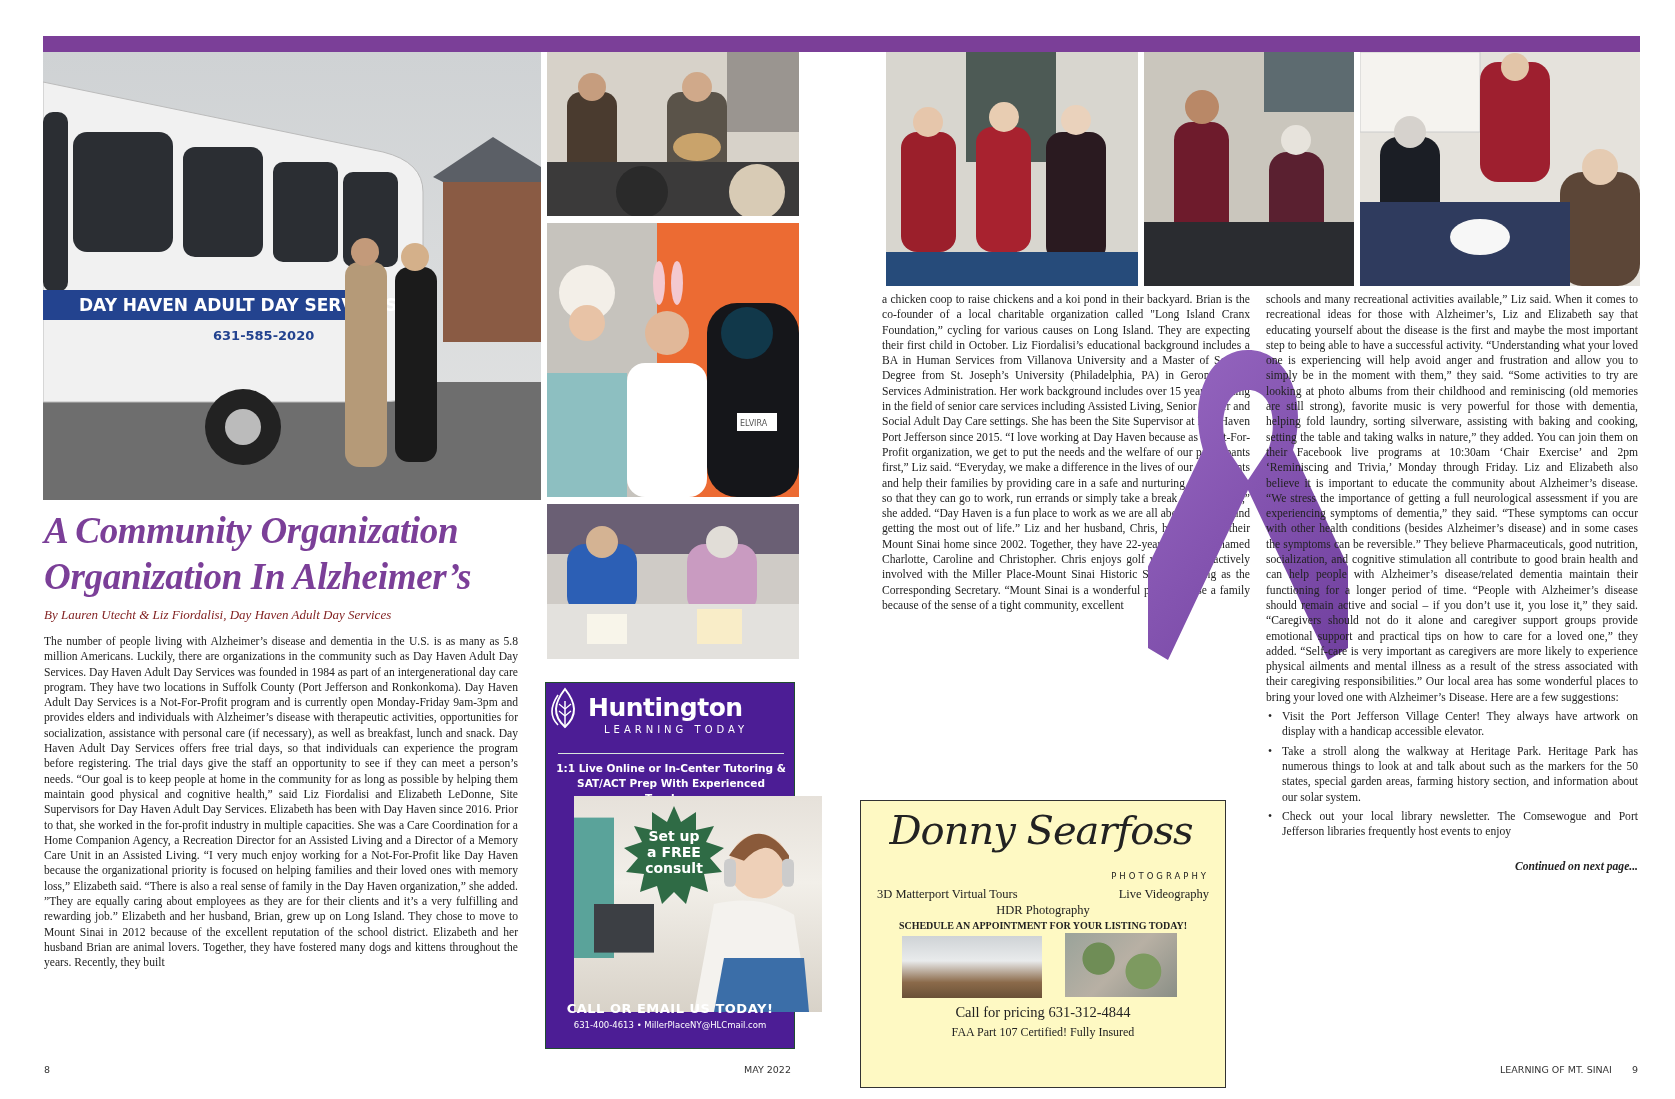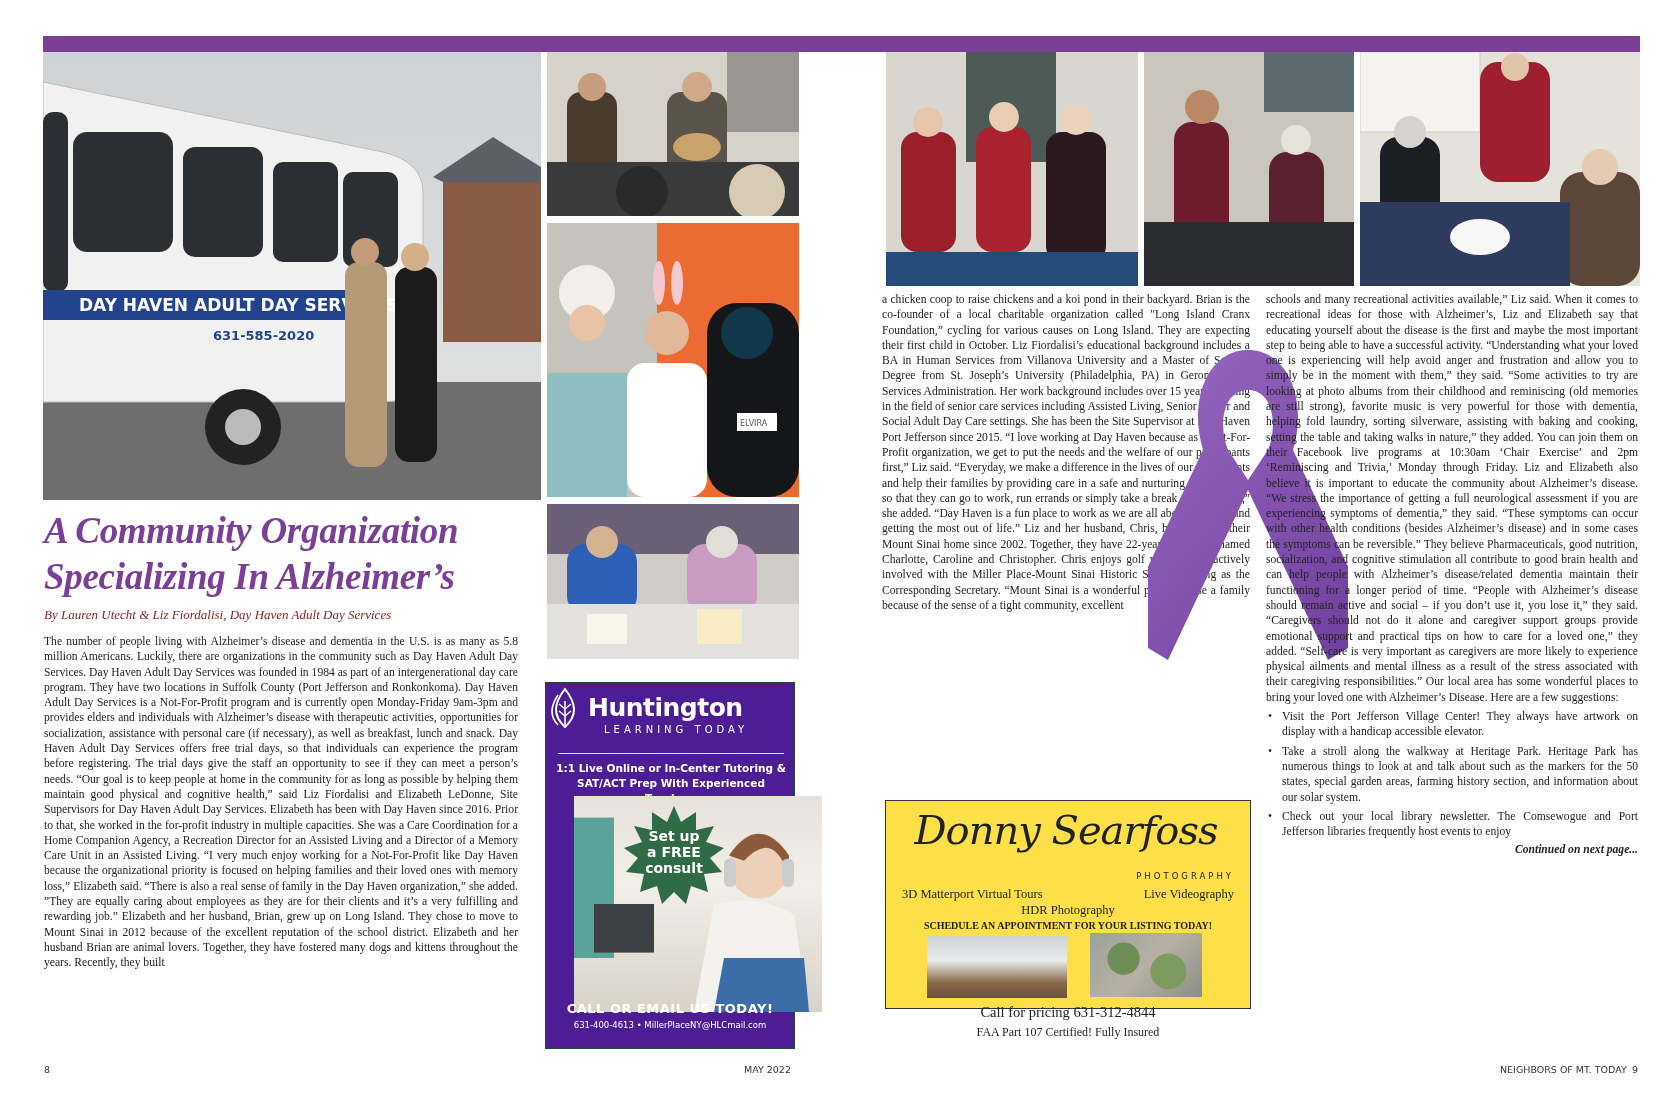--- a/index.html
+++ b/index.html
@@ -31,36 +31,36 @@
   .hlc-leaf { position: absolute; left: 2px; top: 4px; width: 34px; height: 44px; }
   .hlc-rule { position: absolute; left: 12px; top: 70px; width: 226px; height: 1px; background: #d9e6dc; }
   .hlc-tag { position: absolute; left: 4px; top: 78px; width: 242px; text-align: center; font-size: 10.5px; line-height: 15px; font-weight: bold; }
   .hlc-photo { position: absolute; left: 0; top: 113px; width: 248px; height: 216px; background: linear-gradient(180deg,#e6e1da 0%,#f2efe9 40%,#d8d2c8 100%); overflow: hidden; margin-left: 28px; }
   .hlc-burst { position: absolute; left: 50px; top: 10px; width: 100px; height: 100px; }
   .hlc-burst-text { position: absolute; left: 56px; top: 32px; width: 88px; text-align: center; font-size: 14px; line-height: 16px; font-weight: bold; color: #fff; }
   .hlc-cta { position: absolute; left: 0; top: 318px; width: 248px; text-align: center; font-size: 13px; font-weight: bold; letter-spacing: 0.5px; }
   .hlc-contact { position: absolute; left: 0; top: 337px; width: 248px; text-align: center; font-size: 8.5px; }
 
   
-  .dsp { left: 885px; top: 800px; width: 366px; height: 209px; background: #fde047; border: 1.5px solid #333; font-family: "Liberation Serif", serif; color: #222; text-align: center; }
+  .dsp { left: 860px; top: 800px; width: 366px; height: 288px; background: #fef9c3; border: 1.5px solid #333; font-family: "Liberation Serif", serif; color: #222; text-align: center; }
   .dsp-script { position: absolute; left: 10px; top: 6px; width: 340px; font-family: "DejaVu Serif", serif; font-style: italic; font-size: 40px; color: #222; letter-spacing: -1px; }
   .dsp-photog { position: absolute; right: 16px; top: 70px; font-family: "DejaVu Sans", sans-serif; font-size: 8.5px; letter-spacing: 3px; }
   .dsp-svc1 { position: absolute; left: 16px; top: 86px; font-size: 12.5px; }
   .dsp-svc2 { position: absolute; right: 16px; top: 86px; font-size: 12.5px; }
   .dsp-svc3 { position: absolute; left: 0; width: 100%; top: 102px; font-size: 12.5px; }
   .dsp-sched { position: absolute; left: 0; width: 100%; top: 119px; font-size: 10px; font-weight: bold; }
   .dsp-img1 { position: absolute; left: 41px; top: 135px; width: 140px; height: 62px; background: linear-gradient(180deg,#cfd3d6 0%,#e9ebec 40%,#8b6a4a 75%,#6a5137 100%); }
   .dsp-img2 { position: absolute; left: 204px; top: 132px; width: 112px; height: 64px; background: radial-gradient(circle at 30% 40%,#6f8d56 0 18%,transparent 19%), radial-gradient(circle at 70% 60%,#7d9a60 0 20%,transparent 21%), linear-gradient(135deg,#9aa39a,#b8b0a4 50%,#8a8f86); }
   .dsp-call { position: absolute; left: 0; width: 100%; top: 203px; font-size: 14.5px; }
   .dsp-faa { position: absolute; left: 0; width: 100%; top: 224px; font-size: 12px; }
 
   .bullets { list-style: none; }
   .bullets li { position: relative; padding-left: 16px; margin-top: 4px; }
   .bullets li::before { content: "•"; position: absolute; left: 2px; top: 0; }
-  .continued { font-style: italic; font-weight: bold; text-align: right; margin-top: 3px; font-size: 11.6px; }
+  .continued { font-style: italic; font-weight: bold; text-align: right; margin-top: 20px; font-size: 11.6px; }
 
   .footer { font-family: "DejaVu Sans", sans-serif; font-size: 9.5px; color: #333; }
   .pn-left { left: 44px; top: 1064px; }
   .month { left: 744px; top: 1064px; }
   .mag { left: 1500px; top: 1064px; }
   .pn-right { left: 1632px; top: 1064px; }
 </style>
 </head>
 <body>
 
@@ -177,21 +177,21 @@
     <circle cx="50" cy="80" r="16" fill="#d6d2cd"></circle>
     <rect x="200" y="120" width="80" height="114" rx="22" fill="#5c4637"></rect>
     <circle cx="240" cy="115" r="18" fill="#e5cbb2"></circle>
     <rect x="0" y="150" width="210" height="84" fill="#2f3b5e"></rect>
     <ellipse cx="120" cy="185" rx="30" ry="18" fill="#f7f7f7"></ellipse>
   </svg>
 </div>
 
 <div class="abs title">
   <div>A Community Organization</div>
-  <div>Specializing In Alzheimer’s</div>
+  <div>Organization In Alzheimer’s</div>
 </div>
 <div class="abs byline">By Lauren Utecht &amp; Liz Fiordalisi, Day Haven Adult Day Services</div>
 
 <div class="abs body-text col-left">The number of people living with Alzheimer’s disease and dementia in the U.S. is as many as 5.8 million Americans. Luckily, there are organizations in the community such as Day Haven Adult Day Services. Day Haven Adult Day Services was founded in 1984 as part of an intergenerational day care program. They have two locations in Suffolk County (Port Jefferson and Ronkonkoma). Day Haven Adult Day Services is a Not-For-Profit program and is currently open Monday-Friday 9am-3pm and provides elders and individuals with Alzheimer’s disease with therapeutic activities, opportunities for socialization, assistance with personal care (if necessary), as well as breakfast, lunch and snack. Day Haven Adult Day Services offers free trial days, so that individuals can experience the program before registering. The trial days give the staff an opportunity to see if they can meet a person’s needs. “Our goal is to keep people at home in the community for as long as possible by helping them maintain good physical and cognitive health,” said Liz Fiordalisi and Elizabeth LeDonne, Site Supervisors for Day Haven Adult Day Services. Elizabeth has been with Day Haven since 2016. Prior to that, she worked in the for-profit industry in multiple capacities. She was a Care Coordination for a Home Companion Agency, a Recreation Director for an Assisted Living and a Director of a Memory Care Unit in an Assisted Living. “I very much enjoy working for a Not-For-Profit like Day Haven because the organizational priority is focused on helping families and their loved ones with memory loss,” Elizabeth said. “There is also a real sense of family in the Day Haven organization,” she added. ”They are equally caring about employees as they are for their clients and it’s a very fulfilling and rewarding job.” Elizabeth and her husband, Brian, grew up on Long Island. They chose to move to Mount Sinai in 2012 because of the excellent reputation of the school district. Elizabeth and her husband Brian are animal lovers. Together, they have fostered many dogs and kittens throughout the years. Recently, they built</div>
 
 <div class="abs hlc">
   <svg class="hlc-leaf" viewBox="0 0 34 44">
     <path d="M17 2 C6 16 4 28 17 40 C30 28 28 16 17 2 Z" fill="none" stroke="#fff" stroke-width="2"></path>
     <path d="M10 8 C2 20 2 30 10 38" fill="none" stroke="#fff" stroke-width="1.6"></path>
     <line x1="17" y1="14" x2="17" y2="40" stroke="#fff" stroke-width="1.5"></line>
@@ -258,14 +258,14 @@
   <div class="dsp-svc3">HDR Photography</div>
   <div class="dsp-sched">SCHEDULE AN APPOINTMENT FOR YOUR LISTING TODAY!</div>
   <div class="dsp-img1"></div>
   <div class="dsp-img2"></div>
   <div class="dsp-call">Call for pricing 631-312-4844</div>
   <div class="dsp-faa">FAA Part 107 Certified!    Fully Insured</div>
 </div>
 
 <div class="abs footer pn-left">8</div>
 <div class="abs footer month">MAY 2022</div>
-<div class="abs footer mag">NEIGHBORS OF MT. TODAY</div>
+<div class="abs footer mag">LEARNING OF MT. SINAI</div>
 <div class="abs footer pn-right">9</div>
 
 </body></html>

